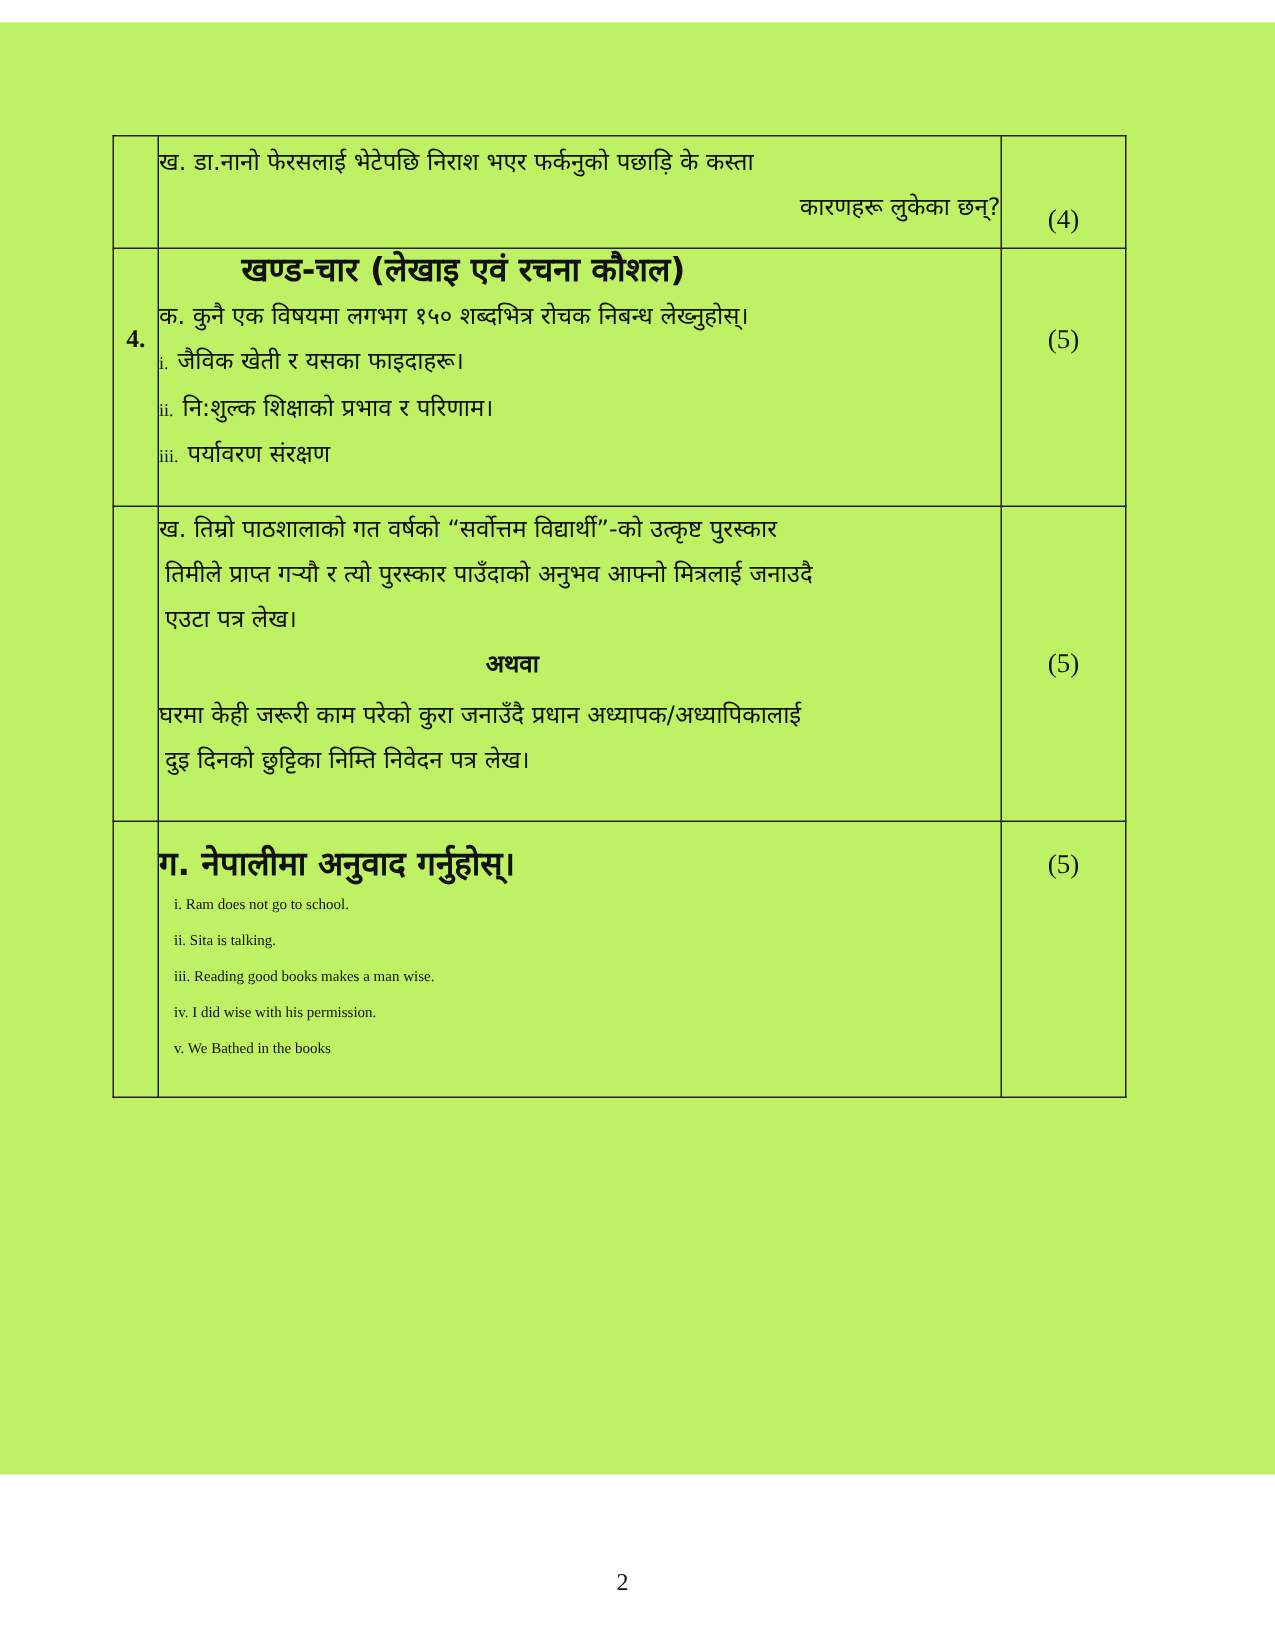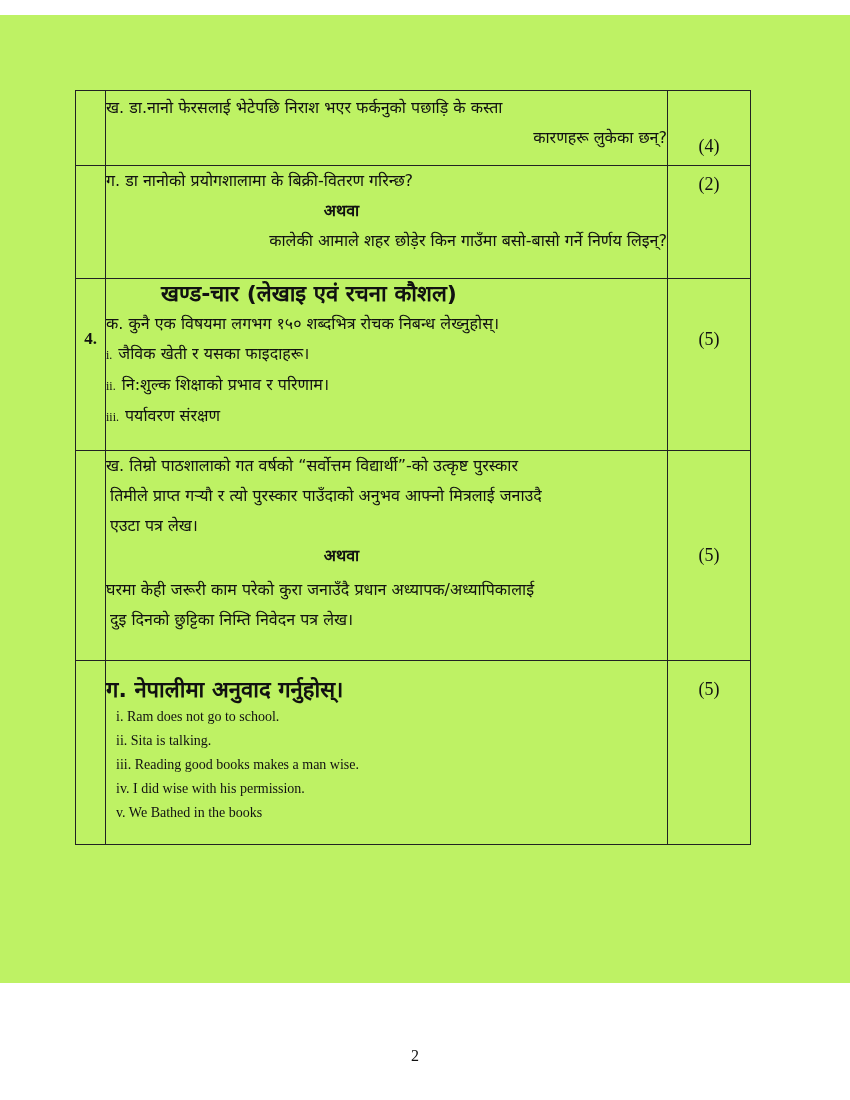--- a/index.html
+++ b/index.html
@@ -15,21 +15,21 @@
     col.c-marks { width: 83px; }
     .num { font-family: "Liberation Serif", serif; font-weight: bold; font-size: 17px; text-align: center; }
     .body { padding: 6px 10px 6px 10px; font-family: "DejaVu Sans", sans-serif; font-size: 16px; line-height: 30px; }
     .marks { font-family: "Liberation Serif", serif; font-size: 18px; text-align: center; }
     .indent { padding-left: 20px; text-align: right; }
     .indent-sm { padding-left: 4px; }
     .athawa { font-weight: bold; text-align: center; padding-right: 90px; }
     .heading { font-weight: bold; font-size: 22px; padding-left: 55px; }
     .bold { font-weight: bold; }
     .roman { font-family: "Liberation Serif", serif; font-size: 12px; margin-right: 6px; }
-    .eng { font-family: "Liberation Serif", serif; font-size: 14px; line-height: 24px; padding-left: 10px; }
+    .eng { font-family: "Liberation Serif", serif; font-size: 10px; line-height: 24px; padding-left: 10px; }
     .page-num { position: absolute; top: 1032px; left: 0; width: 830px; text-align: center; font-family: "Liberation Serif", serif; font-size: 16px; }
   </style>
 </head>
 <body>
 
 <div class="sheet">
   <table class="qtable">
     <colgroup>
         <col class="c-num">
         <col class="c-body">
@@ -39,29 +39,20 @@
     <tbody>
         <tr style="height:75px">
       <td class="num"></td>
       <td class="body">
         <div style="padding-top:2px">ख. डा.नानो फेरसलाई भेटेपछि निराश भएर फर्कनुको पछाड़ि के कस्ता</div>
         <div class="indent">कारणहरू लुकेका छन्?</div>
       </td>
       <td class="marks" style="vertical-align:bottom;padding-bottom:8px">(4)</td>
     </tr>
 
-    <tr style="height:113px">
-      <td class="num"></td>
-      <td class="body">
-        <div>ग. डा नानोको प्रयोगशालामा के बिक्री-वितरण गरिन्छ?</div>
-        <div class="athawa">अथवा</div>
-        <div class="indent">कालेकी आमाले शहर छोड़ेर किन गाउँमा बसो-बासो गर्ने निर्णय लिइन्?</div>
-      </td>
-      <td class="marks" style="padding-top:8px">(2)</td>
-    </tr>
 
     <tr style="height:172px">
       <td class="num" style="padding-top:50px">4.</td>
       <td class="body">
         <div class="heading">खण्ड-चार (लेखाइ एवं रचना कौशल)</div>
         <div>क. कुनै एक विषयमा लगभग १५० शब्दभित्र रोचक निबन्ध लेख्नुहोस्।</div>
         <div><span class="roman">i.</span><span>जैविक खेती र यसका फाइदाहरू।</span></div>
         <div><span class="roman">ii.</span><span>नि:शुल्क शिक्षाको प्रभाव र परिणाम।</span></div>
         <div><span class="roman">iii.</span><span>पर्यावरण संरक्षण</span></div>
       </td>

